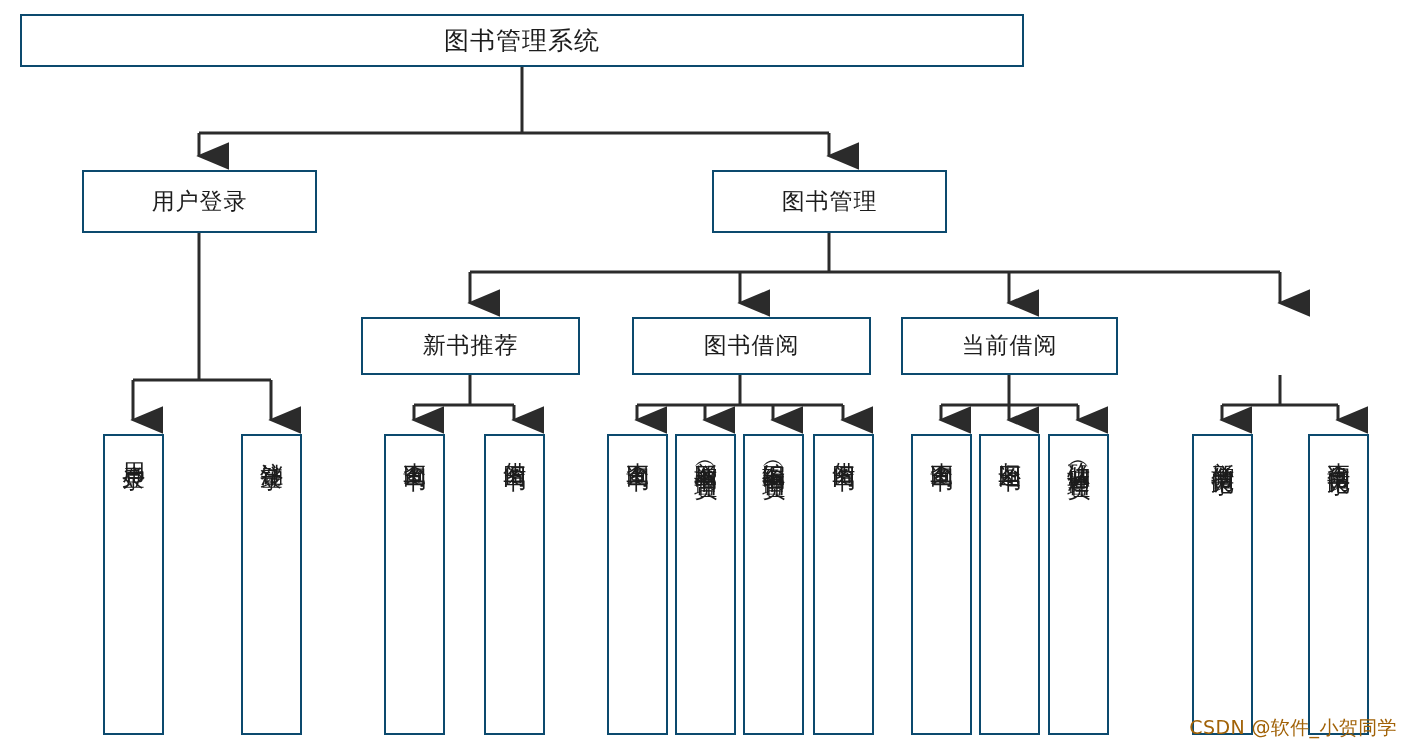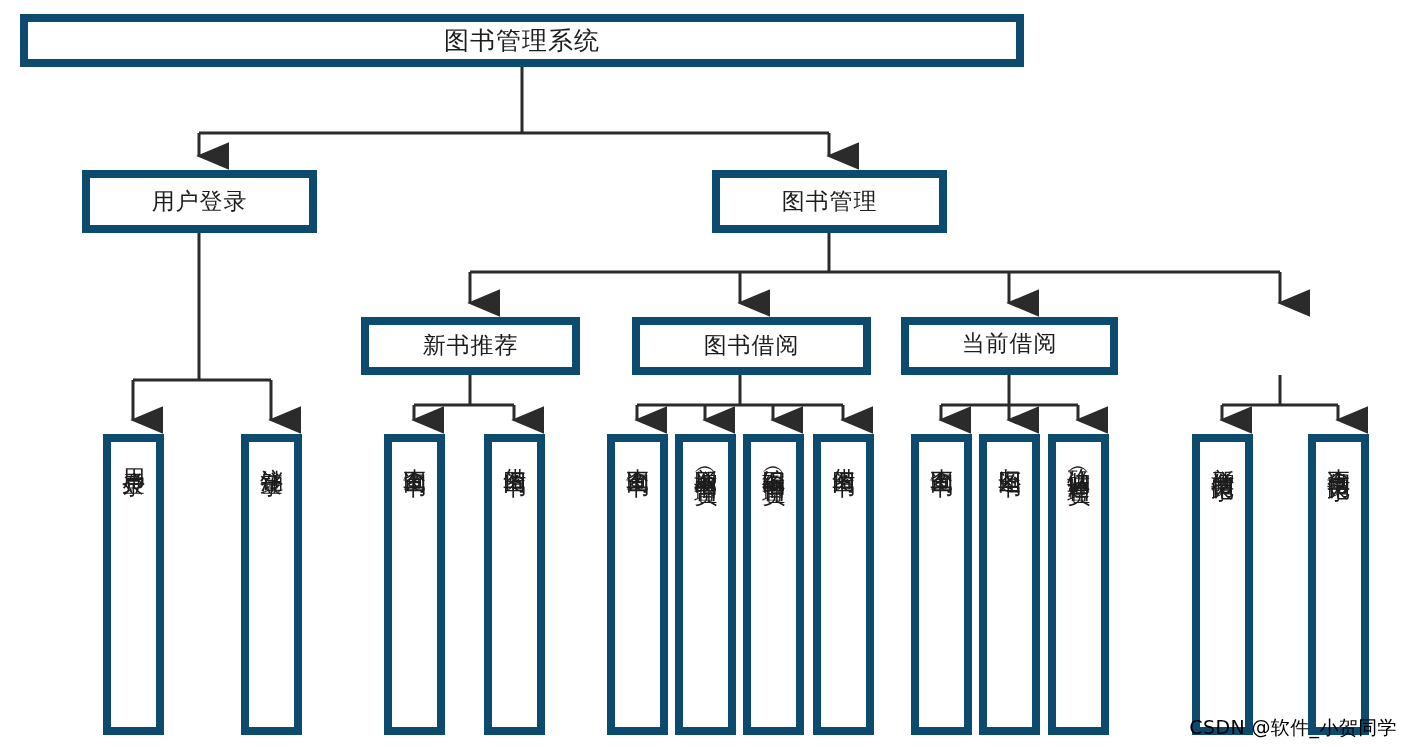--- a/index.html
+++ b/index.html
@@ -30,21 +30,21 @@
     height: 747px;
     z-index: 1;
   }
 
   
   .node {
     position: absolute;
     z-index: 2;
     box-sizing: border-box;
     background: #ffffff;
-    border: 8px solid #0c4a6e;
+    border: 2px solid #0c4a6e;
     display: flex;
     align-items: center;
     justify-content: center;
     color: #1c1c1c;
   }
 
   .node-label {
     display: block;
     text-align: center;
     letter-spacing: 0.04em;
@@ -79,21 +79,21 @@
     white-space: nowrap;
   }
 
   
   #watermark {
     position: absolute;
     z-index: 3;
     right: 8px;
     bottom: 6px;
     font-size: 19px;
-    color: #000000;
+    color: #a16207;
     letter-spacing: 0.02em;
     white-space: nowrap;
     pointer-events: none;
   }
 </style>
 </head>
 <body>
 
 <div id="diagram-root">
 
@@ -161,21 +161,21 @@
   </div>
 
   <div class="node level-3" style="left:361px; top:317px; width:219px; height:58px;">
     <span class="node-label">新书推荐</span>
   </div>
 
   <div class="node level-3" style="left:632px; top:317px; width:239px; height:58px;">
     <span class="node-label">图书借阅</span>
   </div>
 
-  <div class="node level-3" style="left:901px; top:317px; width:217px; height:58px;font-family:Liberation Mono, monospace;">
+  <div class="node level-3" style="left:901px; top:317px; width:217px; height:58px;">
     <span class="node-label">当前借阅</span>
   </div>
 
 
   <div class="node level-leaf" style="left:103px; top:434px; width:61px; height:301px;">
     <span class="node-label">用户登录</span>
   </div>
 
   <div class="node level-leaf" style="left:241px; top:434px; width:61px; height:301px;">
     <span class="node-label">注销登录</span>

